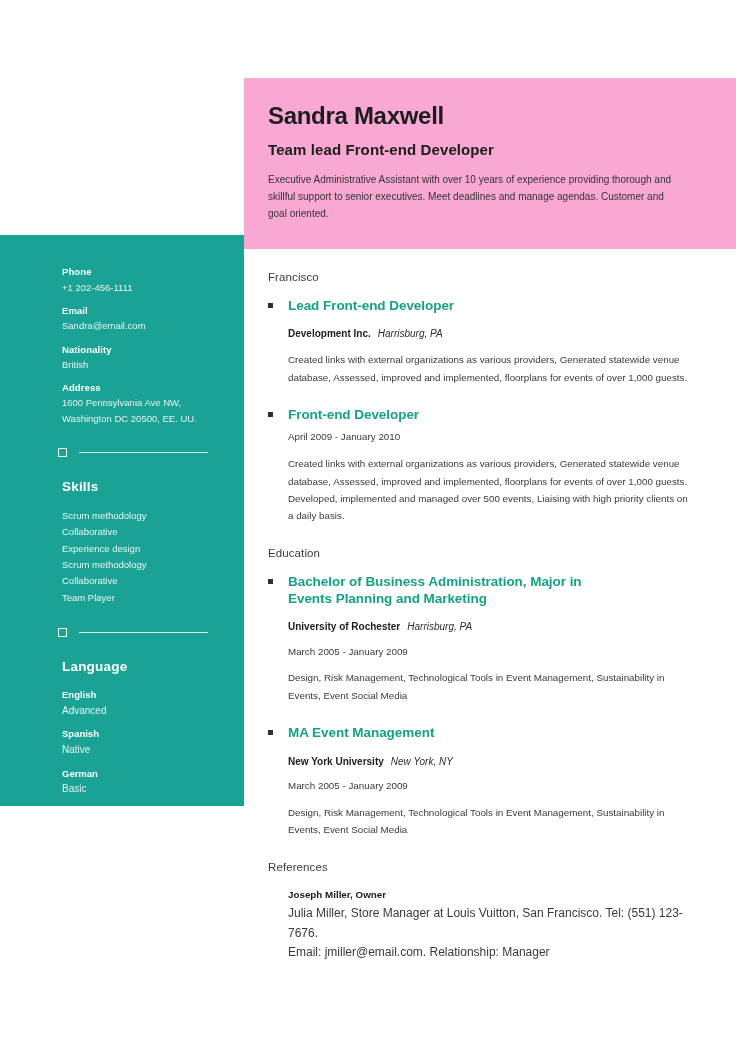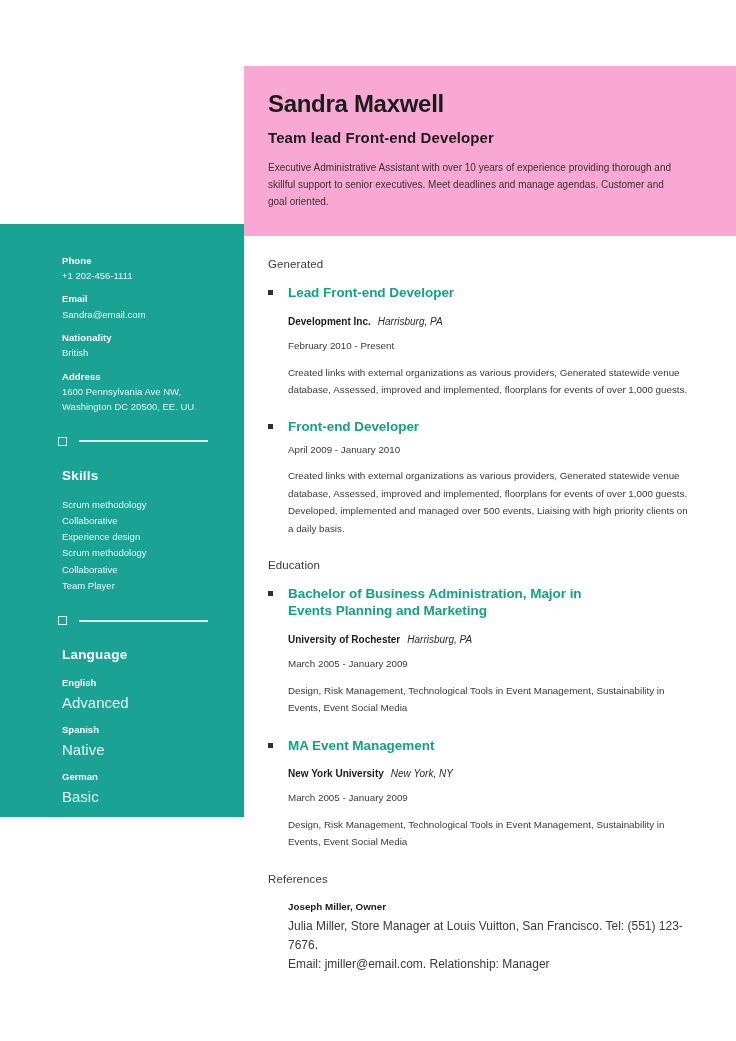--- a/index.html
+++ b/index.html
@@ -85,21 +85,21 @@
   }
 
   .lang-item { margin-bottom: 9px; }
   .lang-name {
     font-size: 9.5px;
     font-weight: bold;
     color: #ffffff;
     line-height: 1.55;
   }
   .lang-level {
-    font-size: 15px;
+    font-size: 10px;
     color: rgba(255,255,255,0.88);
     line-height: 1.55;
   }
 
   
   .main {
     flex: 1 1 auto;
     position: relative;
     background: #ffffff;
   }
@@ -280,29 +280,28 @@
   <main class="main">
 
     <div class="header-band">
       <h1 class="name">Sandra Maxwell</h1>
       <div class="job-title">Team lead Front-end Developer</div>
       <p class="summary">Executive Administrative Assistant with over 10 years of experience providing thorough and skillful support to senior executives. Meet deadlines and manage agendas. Customer and goal oriented.</p>
     </div>
 
     <div class="body-area">
 
-      <div class="section-label">Generated</div>
+      <div class="section-label">Francisco</div>
 
       <div class="entry">
         <span class="entry-bullet"></span>
         <div class="entry-title">Lead Front-end Developer</div>
         <div class="entry-org-line">
           <span class="entry-org">Development Inc.</span><span class="entry-loc">Harrisburg, PA</span>
         </div>
-        <div class="entry-dates">February 2010 - Present</div>
         <div class="entry-desc">Created links with external organizations as various providers, Generated statewide venue database, Assessed, improved and implemented, floorplans for events of over 1,000 guests.</div>
       </div>
 
       <div class="entry">
         <span class="entry-bullet"></span>
         <div class="entry-title">Front-end Developer</div>
         <div class="entry-dates">April 2009 - January 2010</div>
         <div class="entry-desc">Created links with external organizations as various providers, Generated statewide venue database, Assessed, improved and implemented, floorplans for events of over 1,000 guests. Developed, implemented and managed over 500 events, Liaising with high priority clients on a daily basis.</div>
       </div>
 

